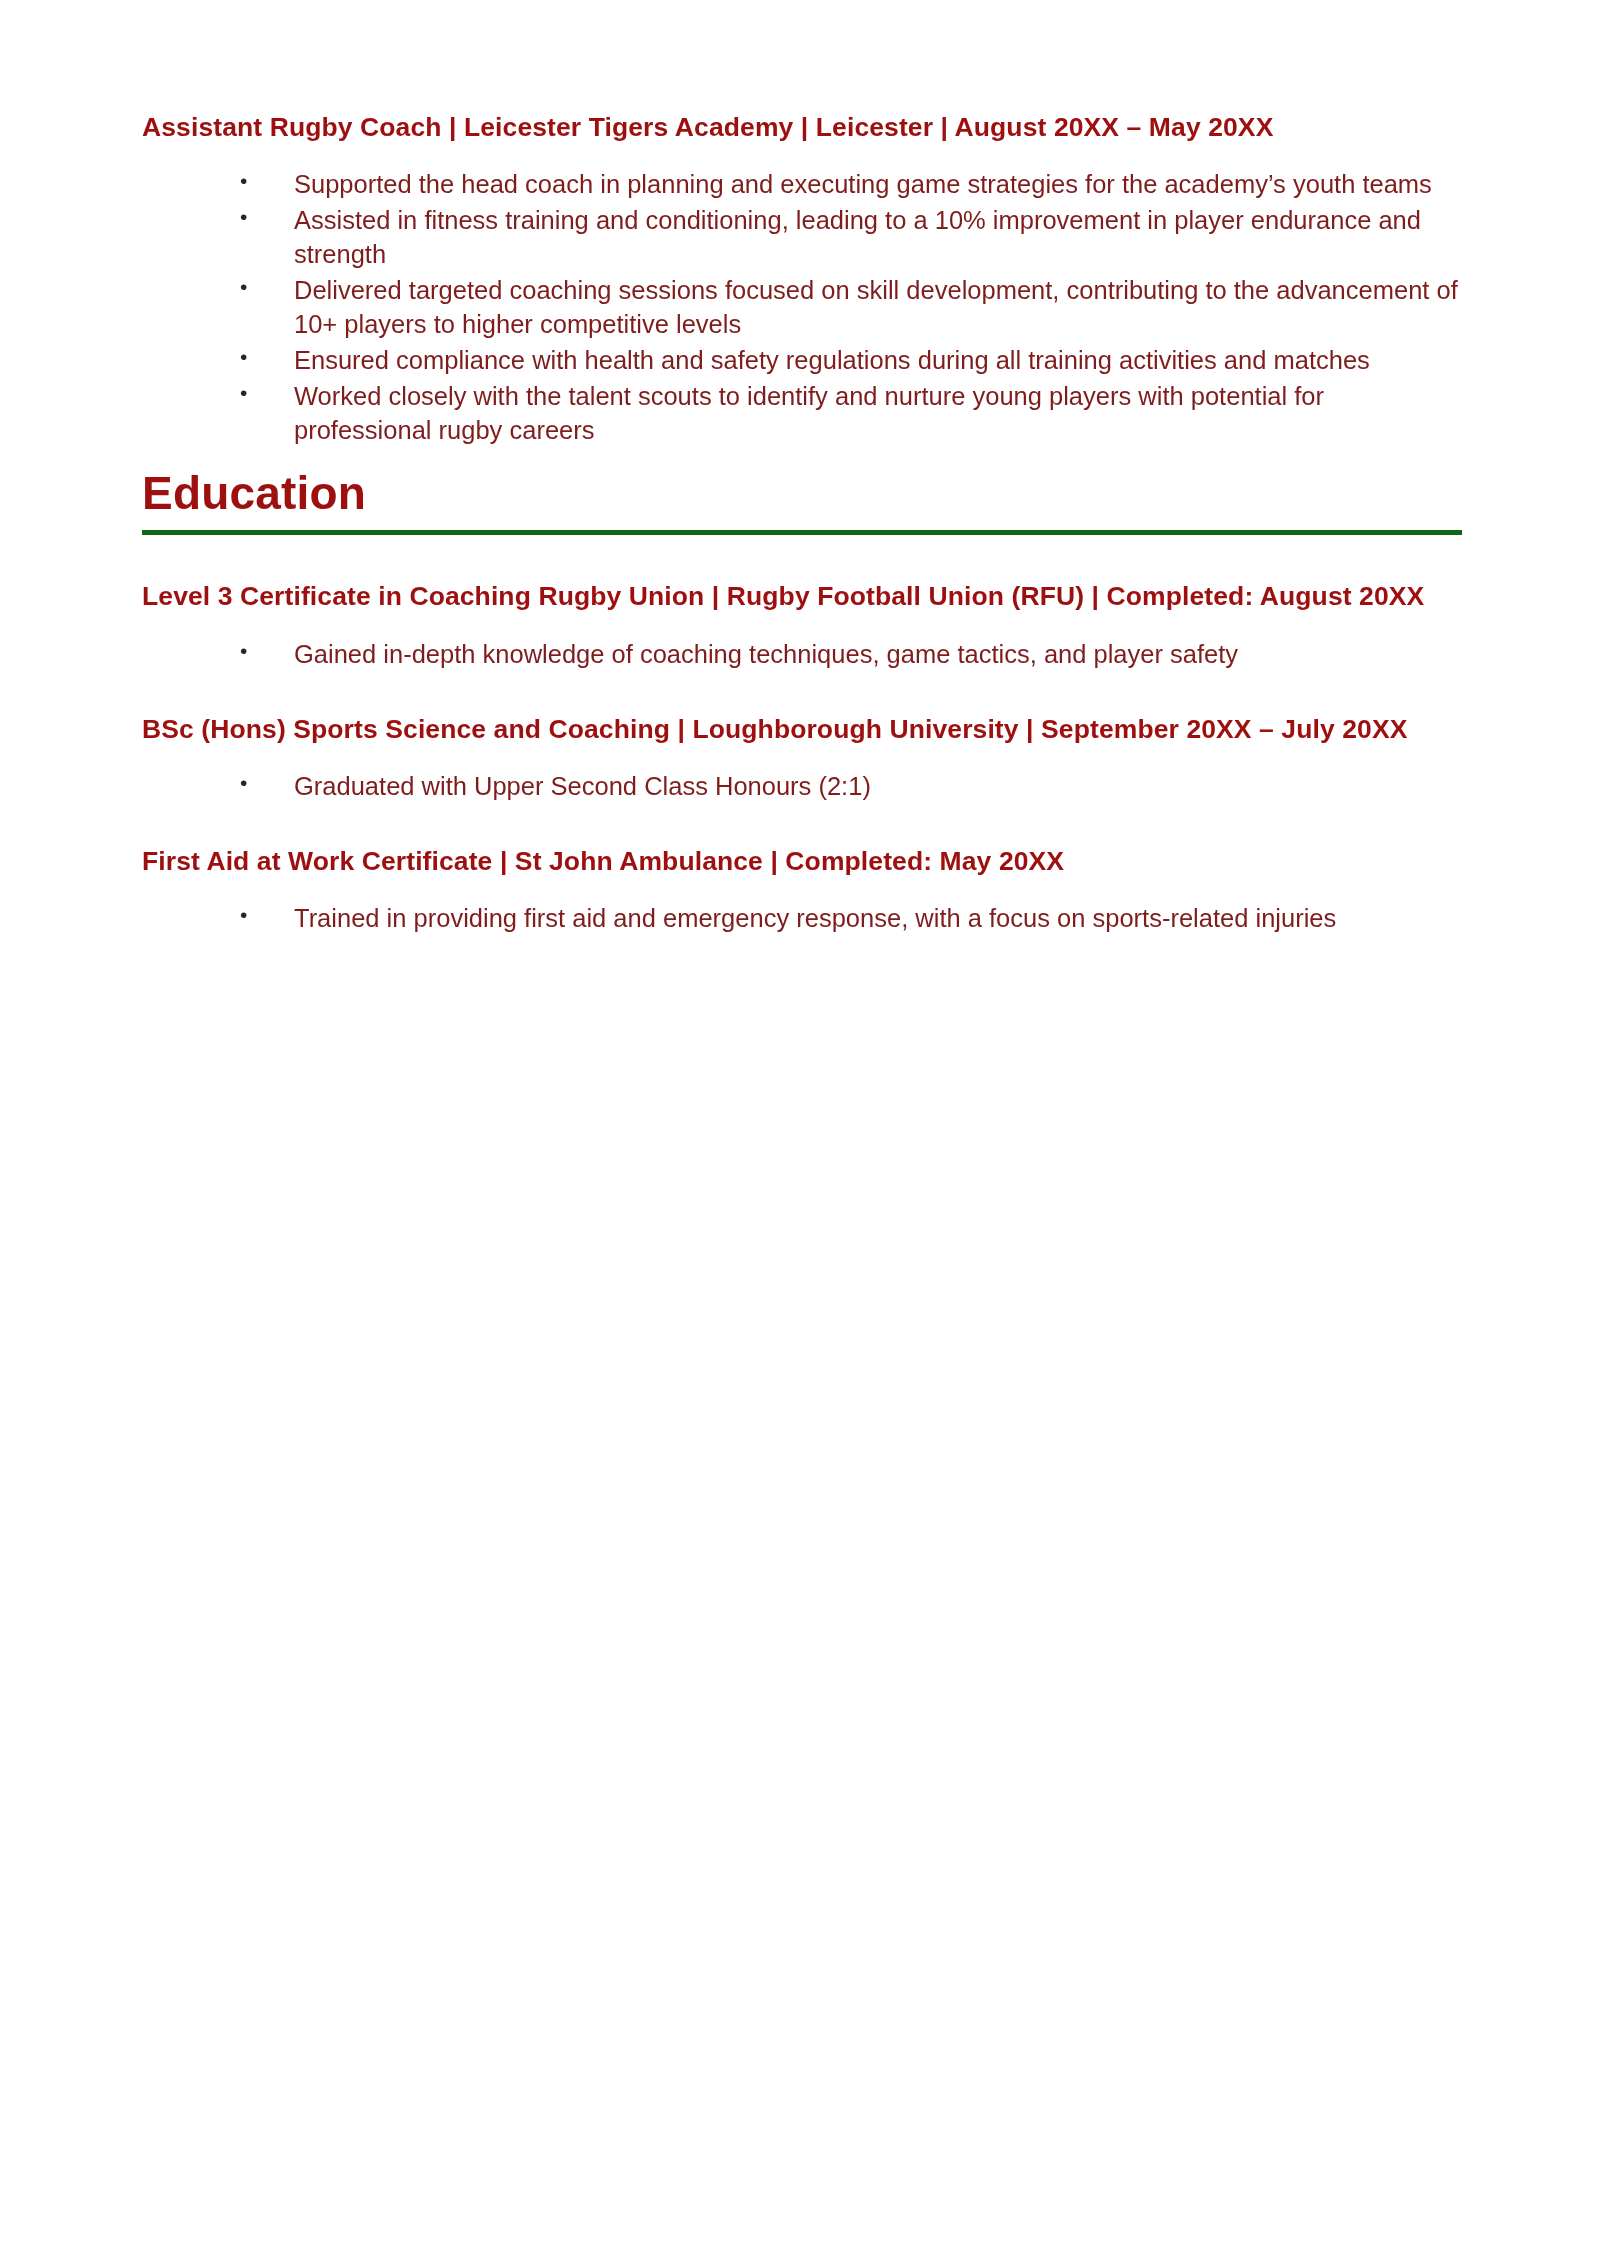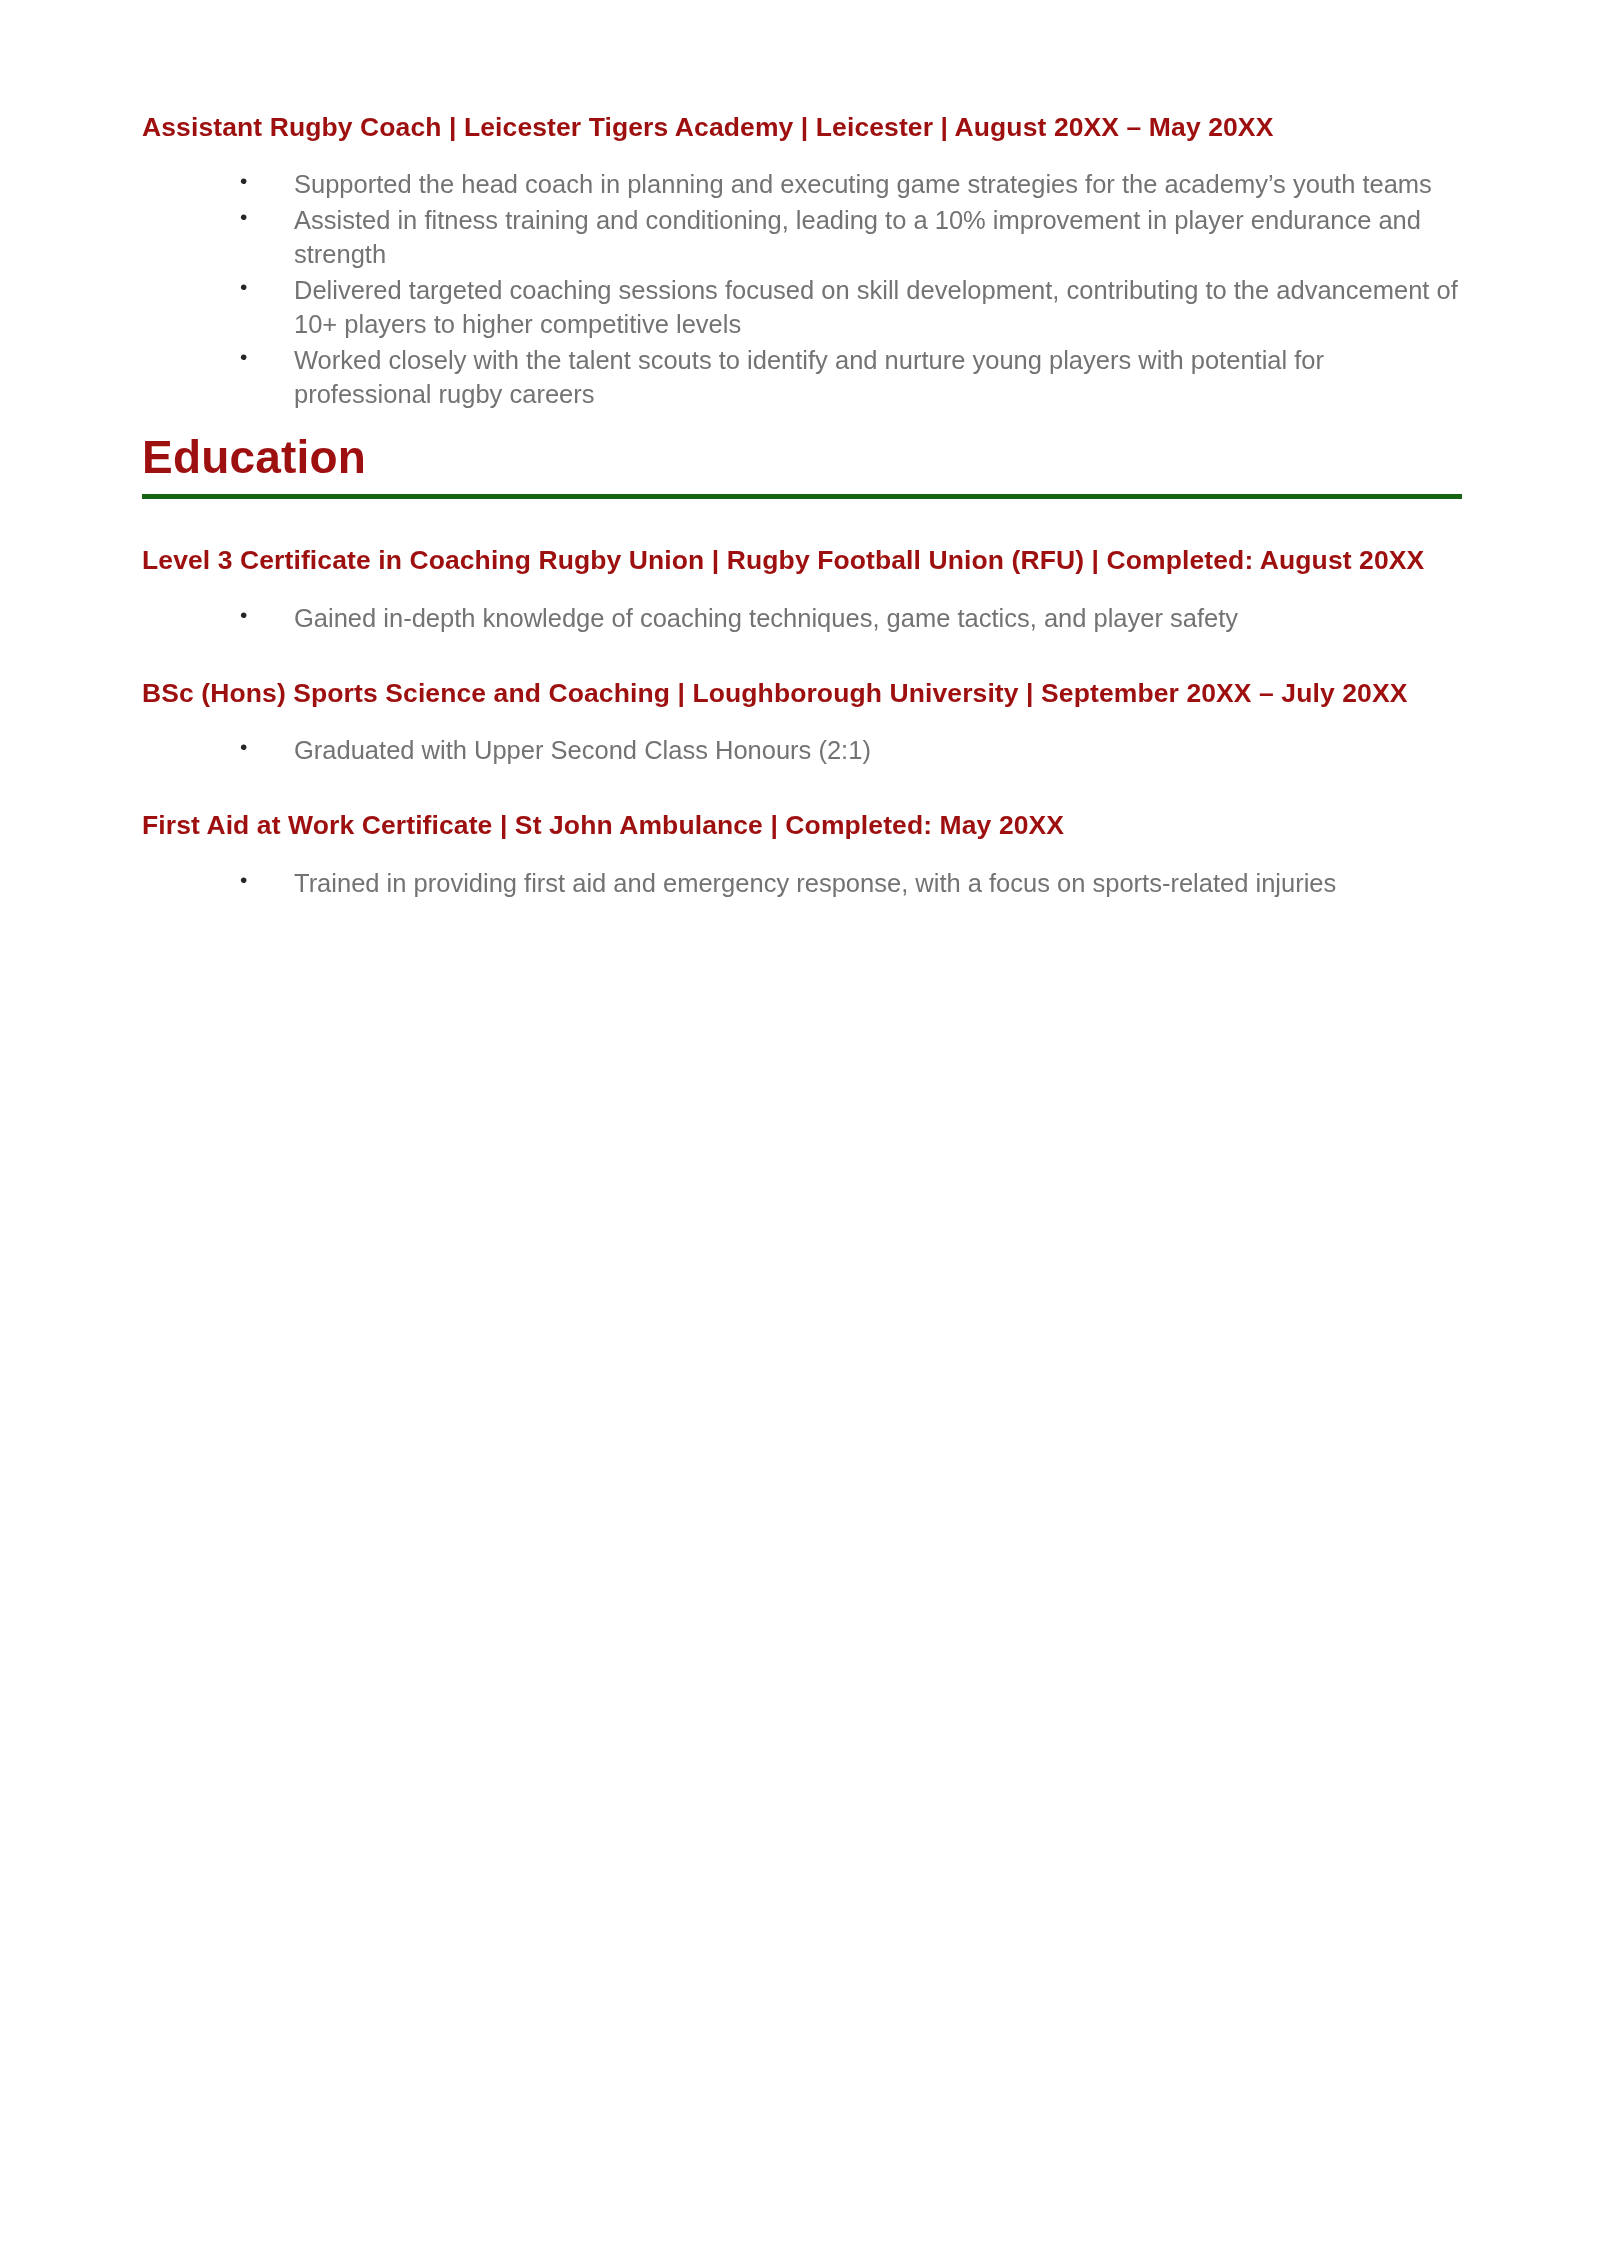--- a/index.html
+++ b/index.html
@@ -65,21 +65,21 @@
     margin: 26px 0 0 0;
     padding: 0;
   }
   ul.bullets li {
     position: relative;
     padding-left: 152px;
     margin: 0 0 2px 0;
     font-family: "Liberation Sans", sans-serif;
     font-size: 25.5px;
     line-height: 1.33;
-    color: #737373;
+    color: #7f1d1d;
     max-width: 1320px;
   }
   ul.bullets li::before {
     content: "\2022";
     position: absolute;
     left: 98px;
     top: -1px;
     font-size: 21px;
     color: #262626;
     line-height: 1.33;
@@ -96,20 +96,21 @@
 
 <div class="page">
   <div class="content">
 
     <div class="entry-block first">
       <p class="entry-heading">Assistant Rugby Coach | Leicester Tigers Academy | Leicester | August 20XX – May 20XX</p>
       <ul class="bullets">
         <li>Supported the head coach in planning and executing game strategies for the academy’s youth teams</li>
         <li>Assisted in fitness training and conditioning, leading to a 10% improvement in player endurance and strength</li>
         <li>Delivered targeted coaching sessions focused on skill development, contributing to the advancement of 10+ players to higher competitive levels</li>
+        <li>Ensured compliance with health and safety regulations during all training activities and matches</li>
         <li>Worked closely with the talent scouts to identify and nurture young players with potential for professional rugby careers</li>
       </ul>
     </div>
 
     <div class="section">
       <h2 class="section-title">Education</h2>
       <div class="section-rule"></div>
 
       <div class="entry-block tight-gap">
         <p class="entry-heading">Level 3 Certificate in Coaching Rugby Union | Rugby Football Union (RFU) | Completed: August 20XX</p>

